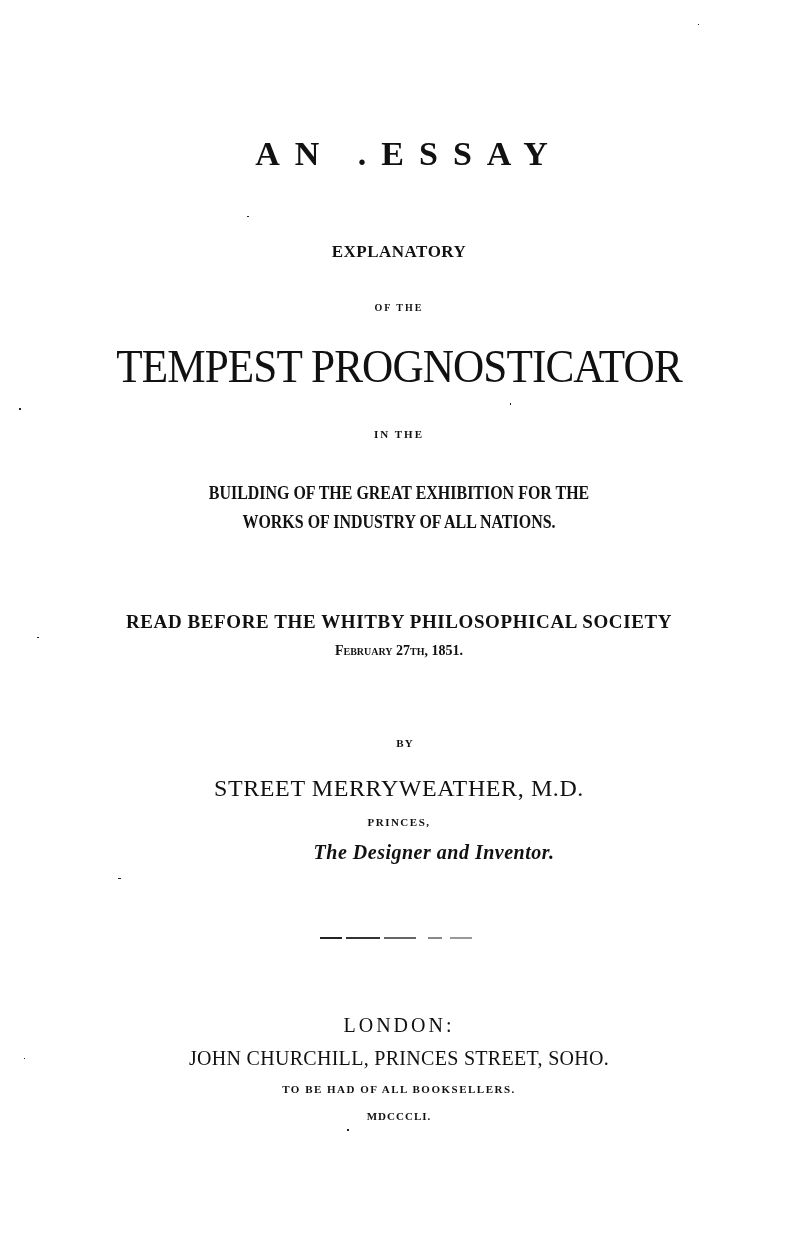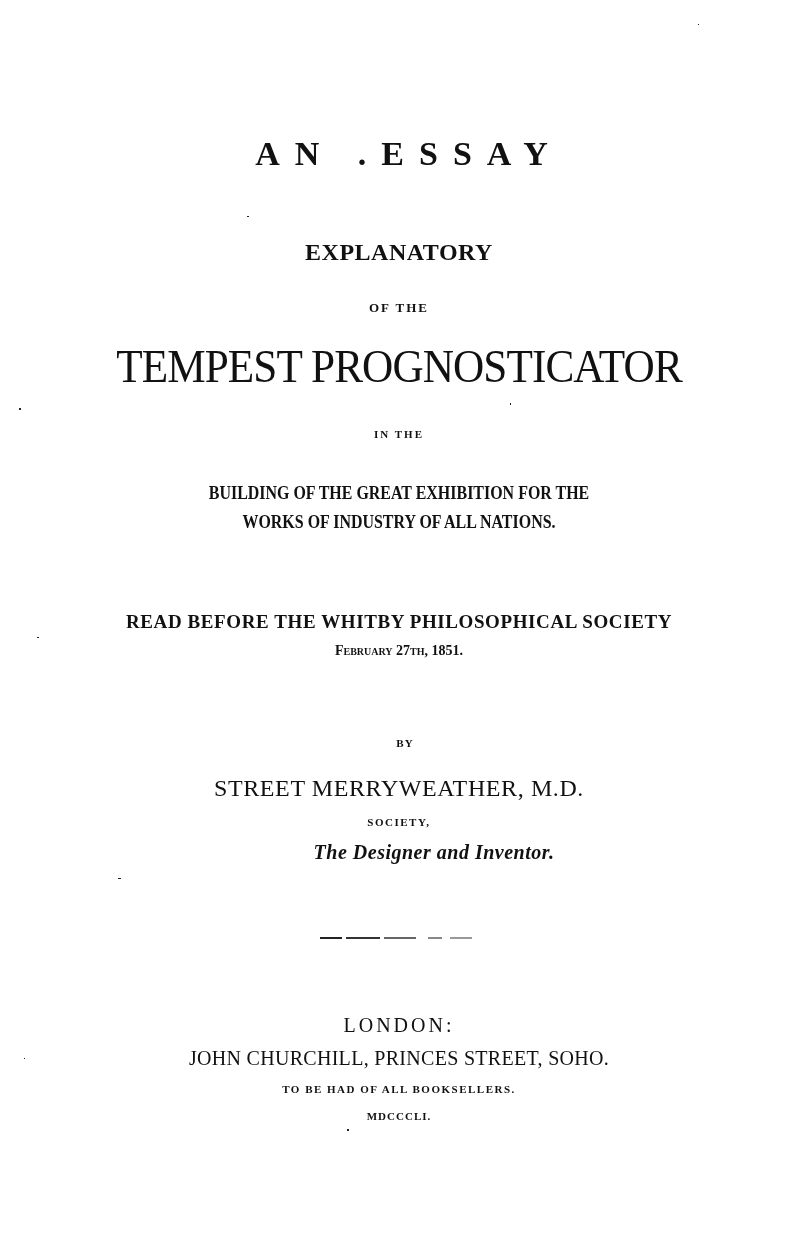--- a/index.html
+++ b/index.html
@@ -25,28 +25,28 @@
     .t-an-essay {
       top: 134px;
       font-size: 34px;
       letter-spacing: 15px;
       font-weight: bold;
       padding-left: 10px;
       line-height: 40px;
     }
     .t-explanatory {
       top: 240px;
-      font-size: 24px;
+      font-size: 17px;
       font-weight: bold;
       letter-spacing: 0.5px;
       line-height: 24px;
     }
     .t-of-the {
       top: 302px;
-      font-size: 13px;
+      font-size: 10px;
       font-weight: bold;
       letter-spacing: 2px;
       line-height: 12px;
     }
     .t-main-title {
       top: 340px;
       font-size: 47px;
       font-weight: normal;
       letter-spacing: -1px;
       line-height: 52px;
@@ -168,21 +168,21 @@
   <div class="line t-explanatory">EXPLANATORY</div>
   <div class="line t-of-the">OF THE</div>
   <div class="line t-main-title">TEMPEST PROGNOSTICATOR</div>
   <div class="line t-in-the">IN THE</div>
   <div class="line t-building">BUILDING OF THE GREAT EXHIBITION FOR THE</div>
   <div class="line t-works">WORKS OF INDUSTRY OF ALL NATIONS.</div>
   <div class="line t-read-before">READ BEFORE THE WHITBY PHILOSOPHICAL SOCIETY</div>
   <div class="line t-date">February 27th, 1851.</div>
   <div class="line t-by">BY</div>
   <div class="line t-author">STREET MERRYWEATHER, M.D.</div>
-  <div class="line t-whitby">SOCIETY,</div>
+  <div class="line t-whitby">PRINCES,</div>
   <div class="line t-designer">The Designer and Inventor.</div>
 
   <div class="rule"></div>
 
   <div class="line t-london">LONDON:</div>
   <div class="line t-publisher">JOHN CHURCHILL, PRINCES STREET, SOHO.</div>
   <div class="line t-booksellers">TO BE HAD OF ALL BOOKSELLERS.</div>
   <div class="line t-year">MDCCCLI.</div>
 
   <div class="speck" style="left:698px;top:24px;width:1px;height:1px;"></div>

